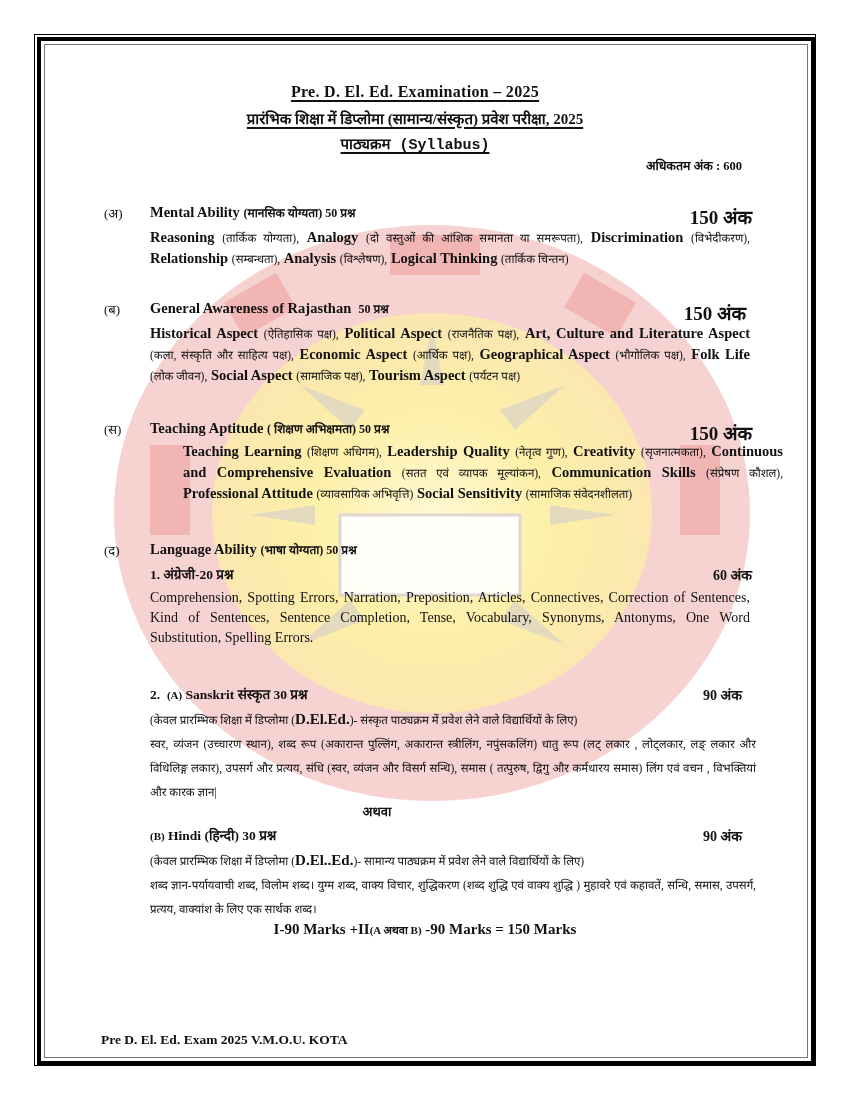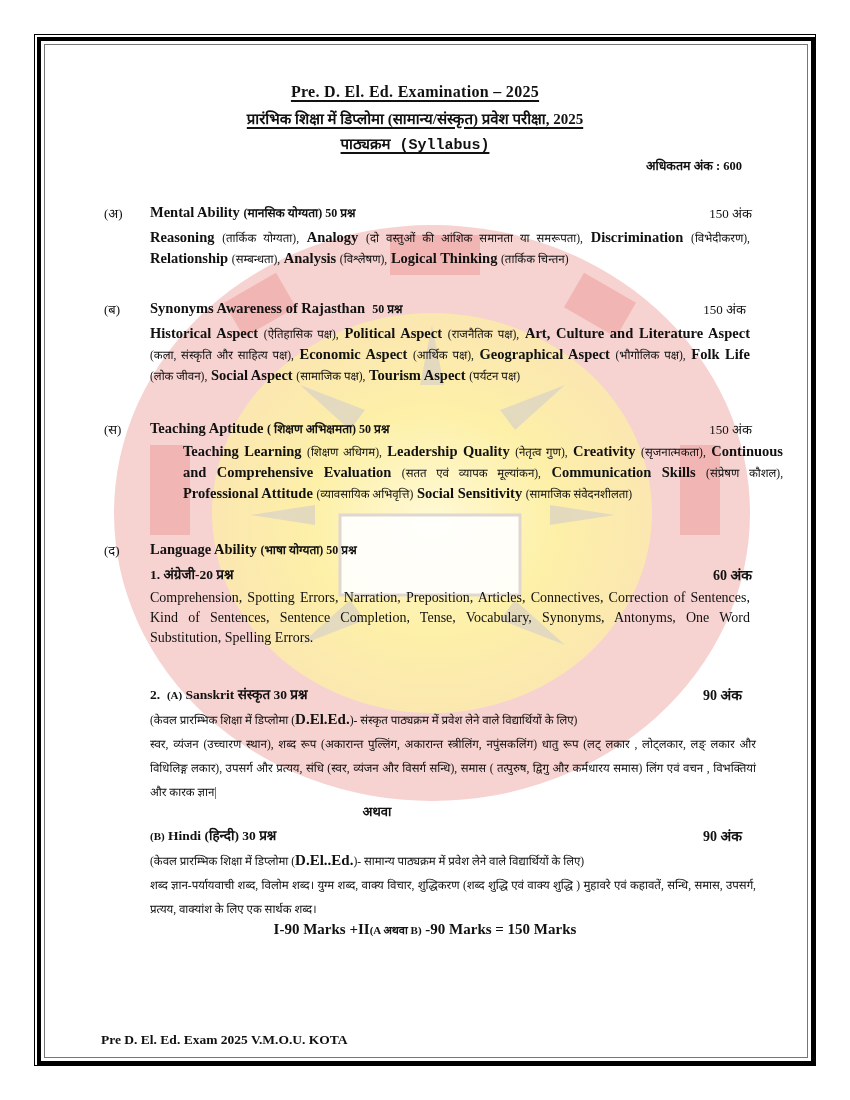--- a/index.html
+++ b/index.html
@@ -23,21 +23,21 @@
     .t2 { top: 108px; font-size: 15px; }
     .t3 { top: 133px; font-size: 15px; font-family: Liberation Mono, monospace; }
     .u { text-decoration: underline; text-underline-offset: 3px; text-decoration-thickness: 1.5px; }
 
     .max-marks { position: absolute; right: 108px; top: 157px; font-size: 12.5px; font-weight: bold; }
 
     .sec { position: absolute; left: 104px; width: 648px; }
     .sec-label { position: absolute; left: 0; top: 0; font-size: 13px; }
     .sec-head { position: absolute; left: 46px; top: 0; width: 600px; font-size: 14.5px; font-weight: bold; }
     .sec-head .hi { font-size: 12px; }
-    .sec-marks { position: absolute; right: 0; top: 0; font-size: 13px; font-weight: normal; }
+    .sec-marks { position: absolute; right: 0; top: 0; font-size: 19px; font-weight: bold; }
     .sec-body { position: absolute; left: 46px; width: 600px; font-size: 14.5px; line-height: 20px;
                 text-align: justify; }
     .sec-body b { font-weight: bold; }
     .sec-body .hi { font-size: 11.5px; font-weight: normal; }
 
     .sub-head { position: absolute; left: 46px; font-size: 13.5px; font-weight: bold; }
     .sub-marks { position: absolute; font-size: 14px; font-weight: bold; }
 
     .small-hi { position: absolute; left: 46px; width: 606px; font-size: 11.5px; line-height: 24px; text-align: justify; }
     .small-hi .bigger { font-size: 15px; font-weight: bold; }
@@ -113,21 +113,21 @@
       <b>Discrimination</b> <span class="hi">(विभेदीकरण),</span>
       <b>Relationship</b> <span class="hi">(सम्बन्धता),</span>
       <b>Analysis</b> <span class="hi">(विश्लेषण),</span>
       <b>Logical Thinking</b> <span class="hi">(तार्किक चिन्तन)</span>
     </div>
   </div>
 
   <div class="sec" style="top:300px;">
     <span class="sec-label">(ब)</span>
     <span class="sec-head">
-      <span>Synonyms Awareness of Rajasthan</span>&nbsp;
+      <span>General Awareness of Rajasthan</span>&nbsp;
       <span class="hi">50 प्रश्न</span>
     </span>
     <span class="sec-marks" style="right:6px;">150 अंक</span>
     <div class="sec-body" style="top:23px;">
       <b>Historical Aspect</b> <span class="hi">(ऐतिहासिक पक्ष),</span>
       <b>Political Aspect</b> <span class="hi">(राजनैतिक पक्ष),</span>
       <b>Art, Culture and Literature Aspect</b> <span class="hi">(कला, संस्कृति और साहित्य पक्ष),</span>
       <b>Economic Aspect</b> <span class="hi">(आर्थिक पक्ष),</span>
       <b>Geographical Aspect</b> <span class="hi">(भौगोलिक पक्ष),</span>
       <b>Folk Life</b> <span class="hi">(लोक जीवन),</span>

